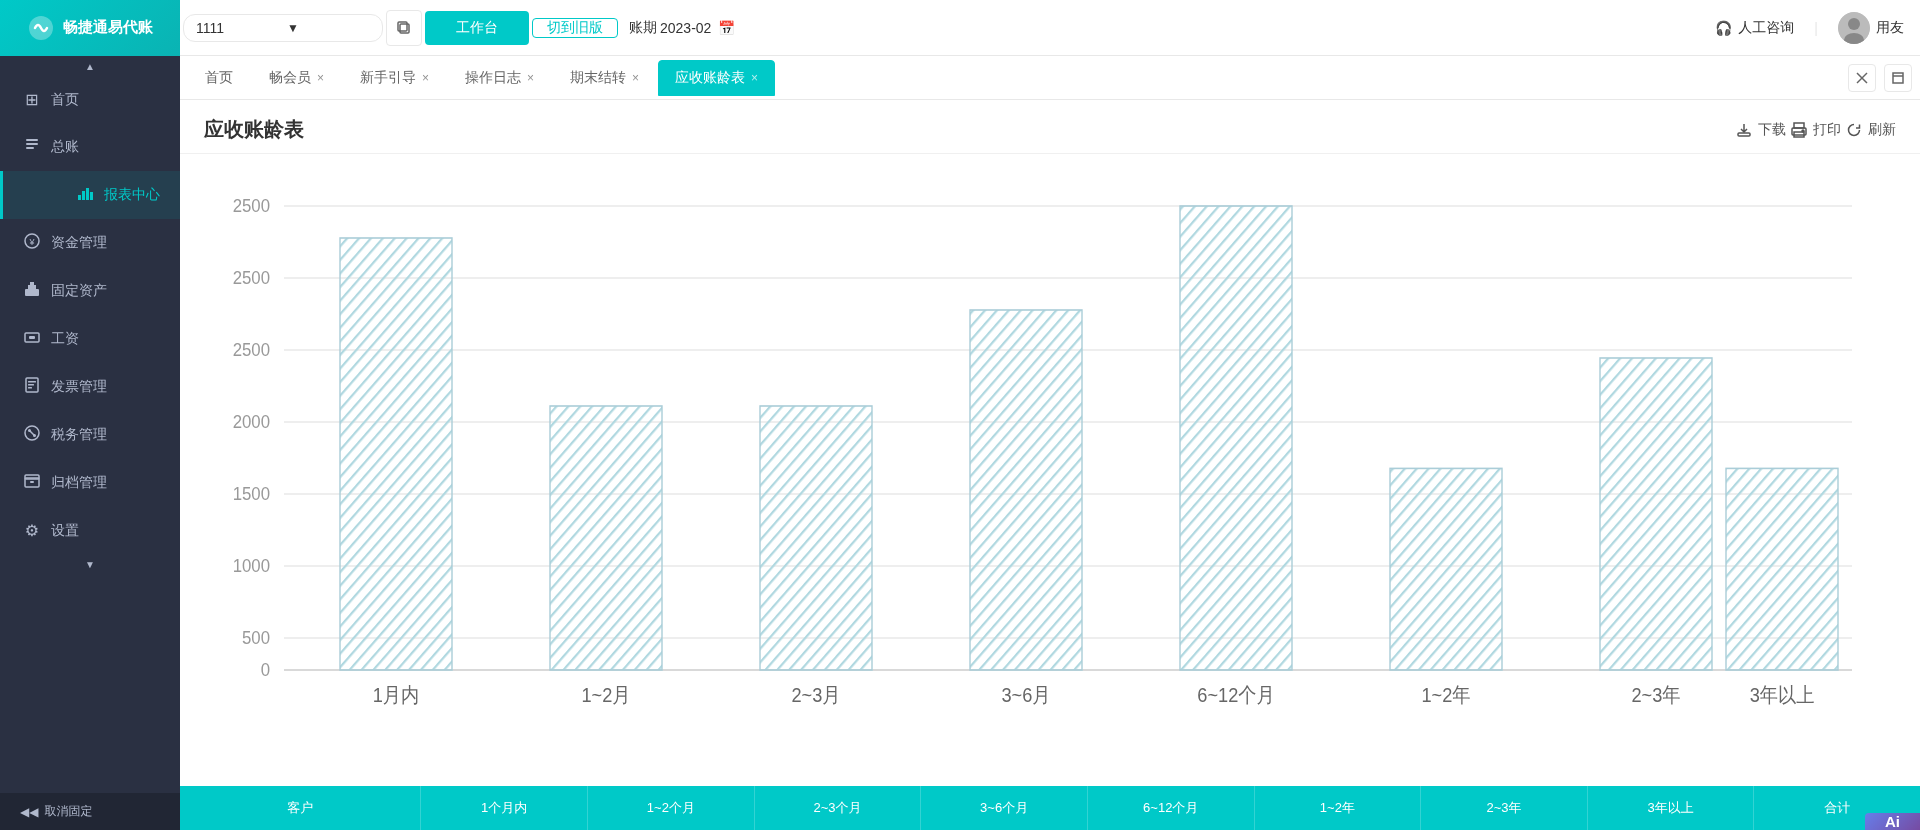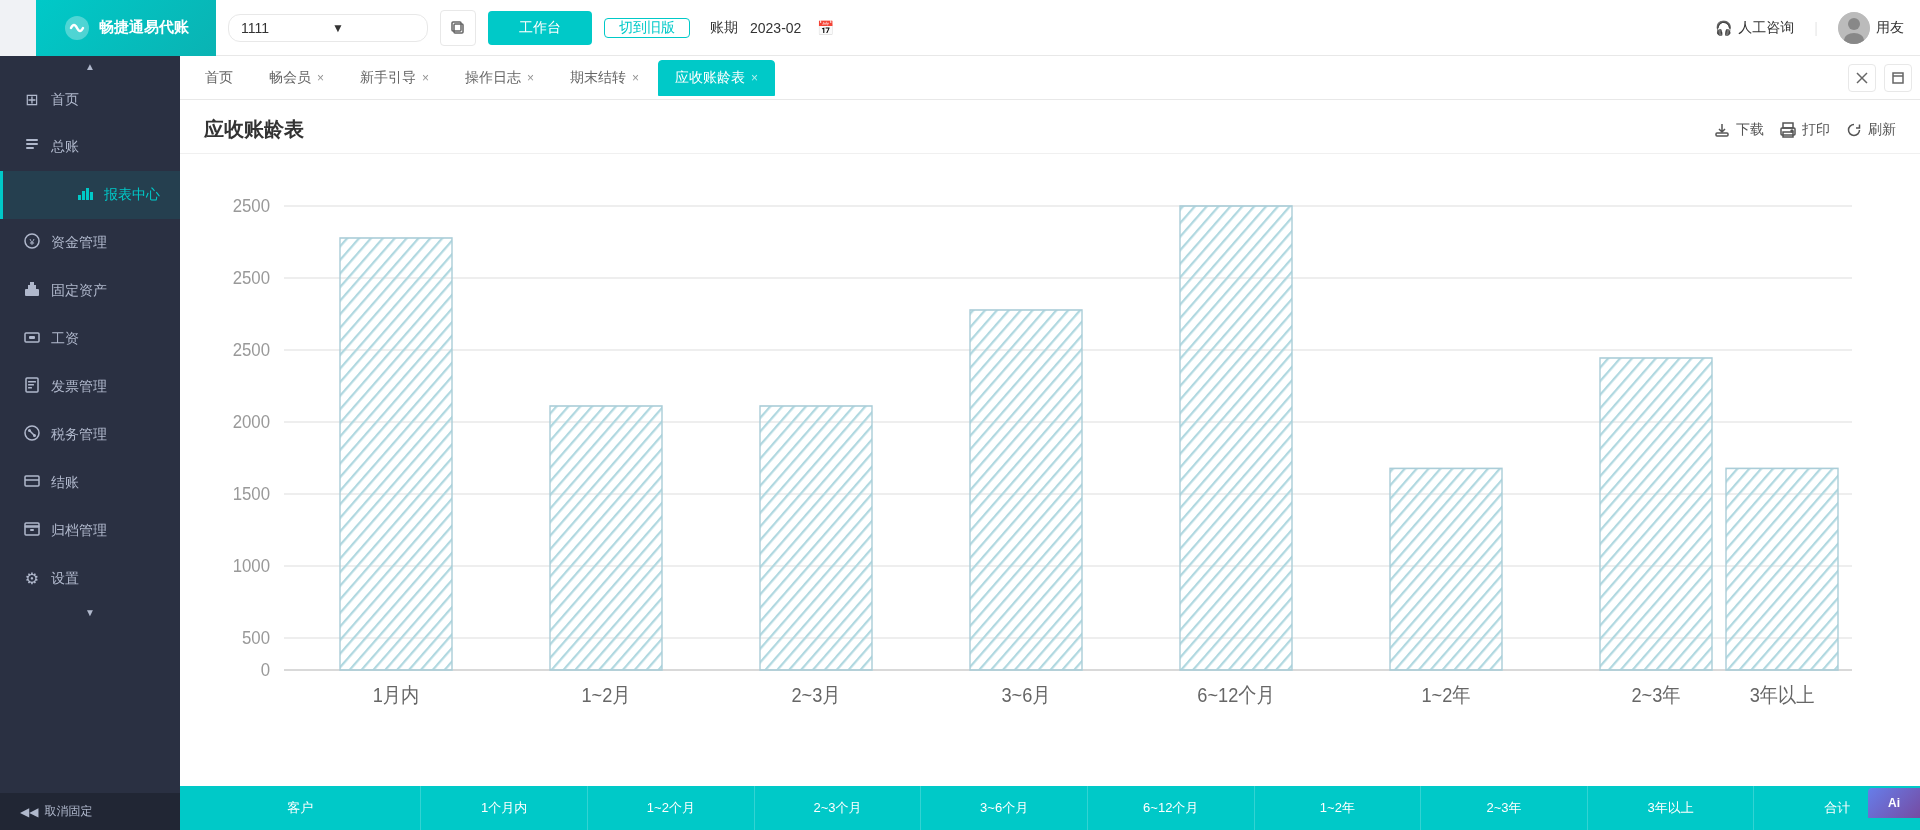--- a/index.html
+++ b/index.html
@@ -6,23 +6,22 @@
     body { font-family: 'Microsoft YaHei', Arial, sans-serif; font-size: 14px; background: #f0f2f5; display: flex; flex-direction: column; height: 830px; overflow: hidden; }
 
     
     .top-header {
       height: 56px;
       background: #fff;
       display: flex;
       align-items: center;
       padding: 0 16px;
       border-bottom: 1px solid #e8e8e8;
-      gap: 12px;
+      gap: 3px;
       flex-shrink: 0;
-      margin-left: 36px;
     }
     .logo-area {
       width: 180px;
       background: linear-gradient(135deg, #00c9c8, #0ab3b3);
       height: 56px;
       display: flex;
       align-items: center;
       justify-content: center;
       color: white;
       font-size: 15px;
@@ -253,21 +252,21 @@
       border-bottom: 1px solid #f0f0f0;
       flex-shrink: 0;
     }
     .page-title {
       font-size: 20px;
       font-weight: 600;
       color: #333;
     }
     .page-actions {
       display: flex;
-      gap: 16px;
+      gap: 5px;
       align-items: center;
     }
     .action-btn {
       display: flex;
       align-items: center;
       gap: 6px;
       color: #555;
       cursor: pointer;
       font-size: 14px;
     }
@@ -313,26 +312,26 @@
       align-items: center;
       justify-content: center;
       height: 100%;
     }
     .table-col:first-child { flex: 1.5; }
     .table-col:last-child { border-right: none; }
 
     
     .ai-badge {
       position: fixed;
-      bottom: 12px;
+      bottom: 0;
       right: 0;
       background: linear-gradient(135deg, #667eea 0%, #764ba2 100%);
       color: white;
-      padding: 8px 20px;
-      font-size: 12px;
+      padding: 0 20px;
+      font-size: 15px;
       font-weight: bold;
       cursor: pointer;
       border-radius: 4px 0 0 0;
     }
   </style>
 </head>
 <body>
 
 <div class="top-header">
   <div class="logo-area">
@@ -453,29 +452,20 @@
     <div class="sidebar-item">
       <span class="sidebar-icon">
         <svg width="16" height="16" viewBox="0 0 16 16" fill="currentColor">
             <circle cx="8" cy="8" r="7" stroke="currentColor" stroke-width="1.5" fill="none"></circle>
             <line x1="5" y1="5" x2="11" y2="11" stroke="currentColor" stroke-width="1.5"></line>
             <circle cx="5.5" cy="5.5" r="1.5"></circle>
             <circle cx="10.5" cy="10.5" r="1.5"></circle>
           </svg>
       </span>
       <span>税务管理</span>
-    </div>
-    <div class="sidebar-item">
-      <span class="sidebar-icon">
-        <svg width="16" height="16" viewBox="0 0 16 16" fill="currentColor">
-            <rect x="1" y="3" width="14" height="10" rx="1" stroke="currentColor" stroke-width="1.5" fill="none"></rect>
-            <line x1="1" y1="7" x2="15" y2="7" stroke="currentColor" stroke-width="1.5"></line>
-          </svg>
-      </span>
-      <span>结账</span>
     </div>
     <div class="sidebar-item">
       <span class="sidebar-icon">
         <svg width="16" height="16" viewBox="0 0 16 16" fill="currentColor">
             <rect x="1" y="5" width="14" height="9" rx="1" stroke="currentColor" stroke-width="1.5" fill="none"></rect>
             <rect x="1" y="2" width="14" height="4" rx="1" stroke="currentColor" stroke-width="1.5" fill="none"></rect>
             <rect x="6" y="8" width="4" height="2" rx="1"></rect>
           </svg>
       </span>
       <span>归档管理</span>

